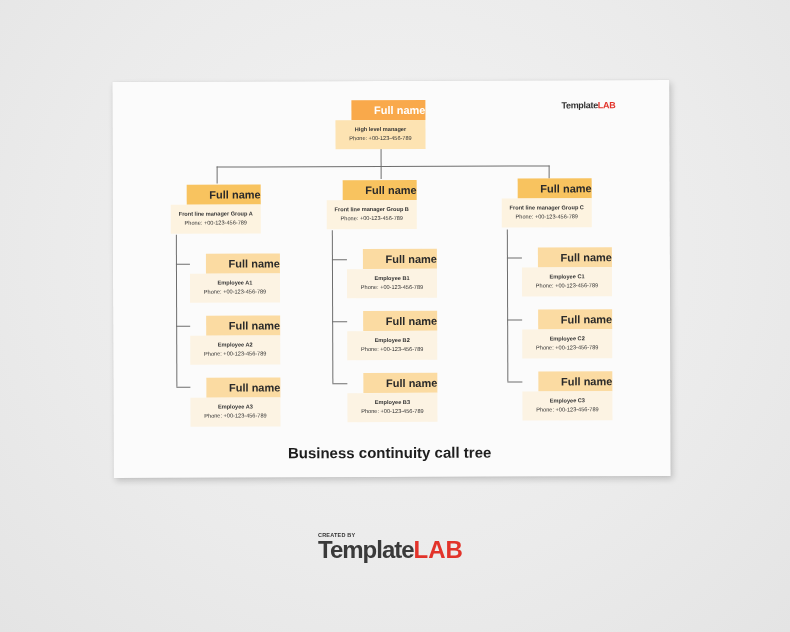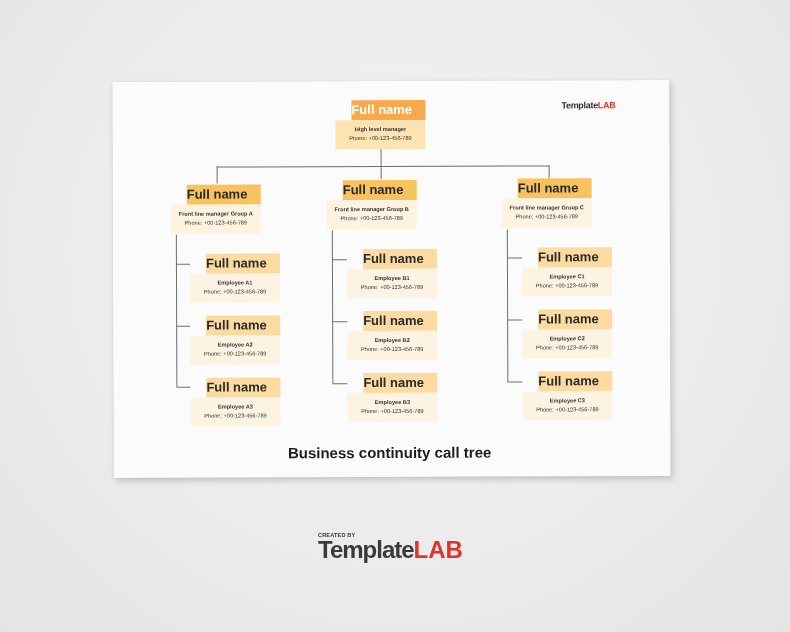--- a/index.html
+++ b/index.html
@@ -18,21 +18,21 @@
       left: 113px; top: 81px;
       width: 557px; height: 396px;
       background: #fbfbfb;
       transform: rotate(-0.2deg);
       box-shadow: 2px 3px 6px rgba(0,0,0,0.18), 0 0 1px rgba(0,0,0,0.15);
     }
     .line { position: absolute; background: #6e6e6e; }
     .node { position: absolute; width: 90px; }
     .node .head {
       height: 20px; line-height: 20px;
-      text-align: left; font-weight: bold; font-size: 13px; color: #2a2a2a; margin-left: 16px;
+      text-align: right; font-weight: bold; font-size: 11px; color: #2a2a2a; margin-left: 16px;
     }
     .node .body {
       text-align: center; font-size: 5.6px; color: #333;
       padding: 5px 2px 6px; line-height: 9px;
     }
     .node .role { font-weight: bold; display: block; }
     .node.top .head { background: #f9a94b; color: #fff; }
     .node.top .body { background: #fde3b2; }
     .node.mgr .head { background: #f8c35f; }
     .node.mgr .body { background: #fdf3e0; }

